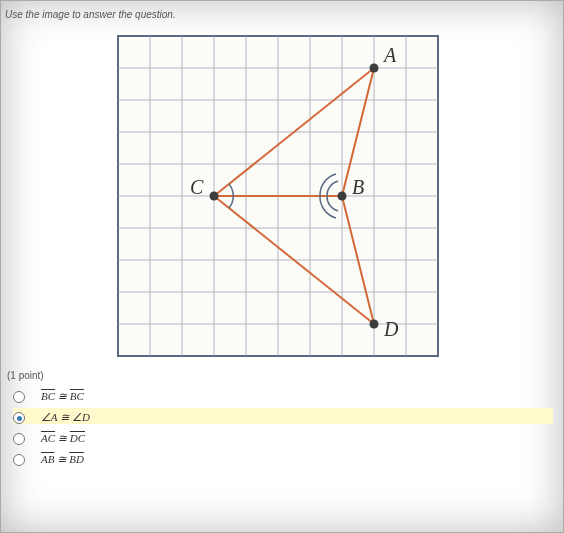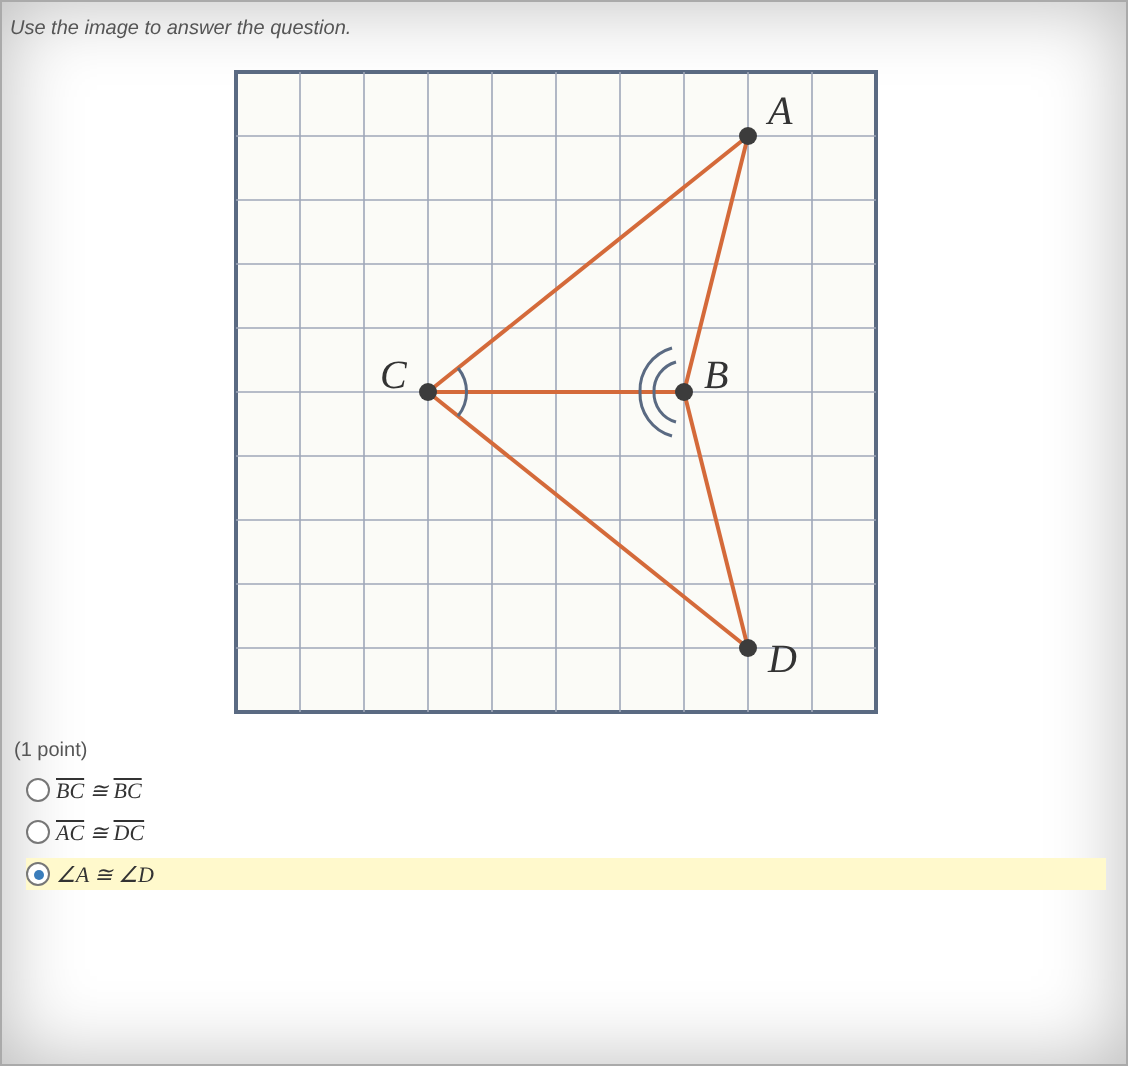--- a/index.html
+++ b/index.html
@@ -3,21 +3,21 @@
 <meta charset="utf-8">
 <style>
   html,body{margin:0;padding:0;background:#d8d8d8;font-family:Arial,Helvetica,sans-serif;font-size:11px;color:#333}
   .frame{width:564px;height:533px;overflow:hidden;position:relative;background:#e5e5e5}
   .sheet{position:absolute;left:0;top:0;right:0;bottom:0;background:#fff;border:1px solid #aaa;padding:8px 10px 10px 2px;box-sizing:border-box;box-shadow:inset 0 0 40px #bbb}
   .instruction{font-style:italic;font-size:10px;color:#555;margin:0 0 6px 2px}
   .figure-wrap{width:100%;display:flex;justify-content:center}
   .qtext{font-size:10px;color:#444;margin:8px 0 2px 2px;line-height:1.3}
   .pts{font-size:10px;color:#555;margin:4px 0 6px 4px}
   .opts{margin-left:10px}
-  .opt{display:flex;align-items:center;gap:3px;margin:5px 0;min-height:16px}
+  .opt{display:flex;align-items:flex-end;gap:16px;margin:5px 0;min-height:16px}
   .opt.selected{background:#fff9cc}
   .radio{width:10px;height:10px;border:1px solid #777;border-radius:50%;display:inline-flex;align-items:center;justify-content:center;background:#fff}
   .radio .dot{width:5px;height:5px;border-radius:50%;background:#3a7dbb;display:none}
   .opt.selected .radio .dot{display:block}
   .label{font-family:'Times New Roman',serif;font-style:italic;font-size:11px;color:#333}
   .seg{text-decoration:overline;font-style:italic}
   .math{font-family:'Times New Roman',serif;font-style:italic}
   svg{display:block}
 </style>
 </head>
@@ -93,33 +93,39 @@
 
 <div class="opts">
 
   <div class="opt">
     <span class="radio"></span>
     <span class="label">
       <span class="seg">BC</span><span> ≅ </span><span class="seg">BC</span>
     </span>
   </div>
 
-  <div class="opt">
-    <span class="radio"></span>
-    <span class="label">
-      <span class="seg">AC</span><span> ≅ </span><span class="seg">DC</span>
-    </span>
-  </div>
-
   <div class="opt selected">
     <span class="radio">
             <span class="dot"></span>
           </span>
     <span class="label">
       <span>∠A</span><span> ≅ </span><span>∠D</span>
     </span>
   </div>
 
+  <div class="opt">
+    <span class="radio"></span>
+    <span class="label">
+      <span class="seg">AC</span><span> ≅ </span><span class="seg">DC</span>
+    </span>
+  </div>
+
+  <div class="opt">
+    <span class="radio"></span>
+    <span class="label">
+      <span class="seg">AB</span><span> ≅ </span><span class="seg">BD</span>
+    </span>
+  </div>
 
 </div>
 
 </div>
 </div>
 
 </body></html>

